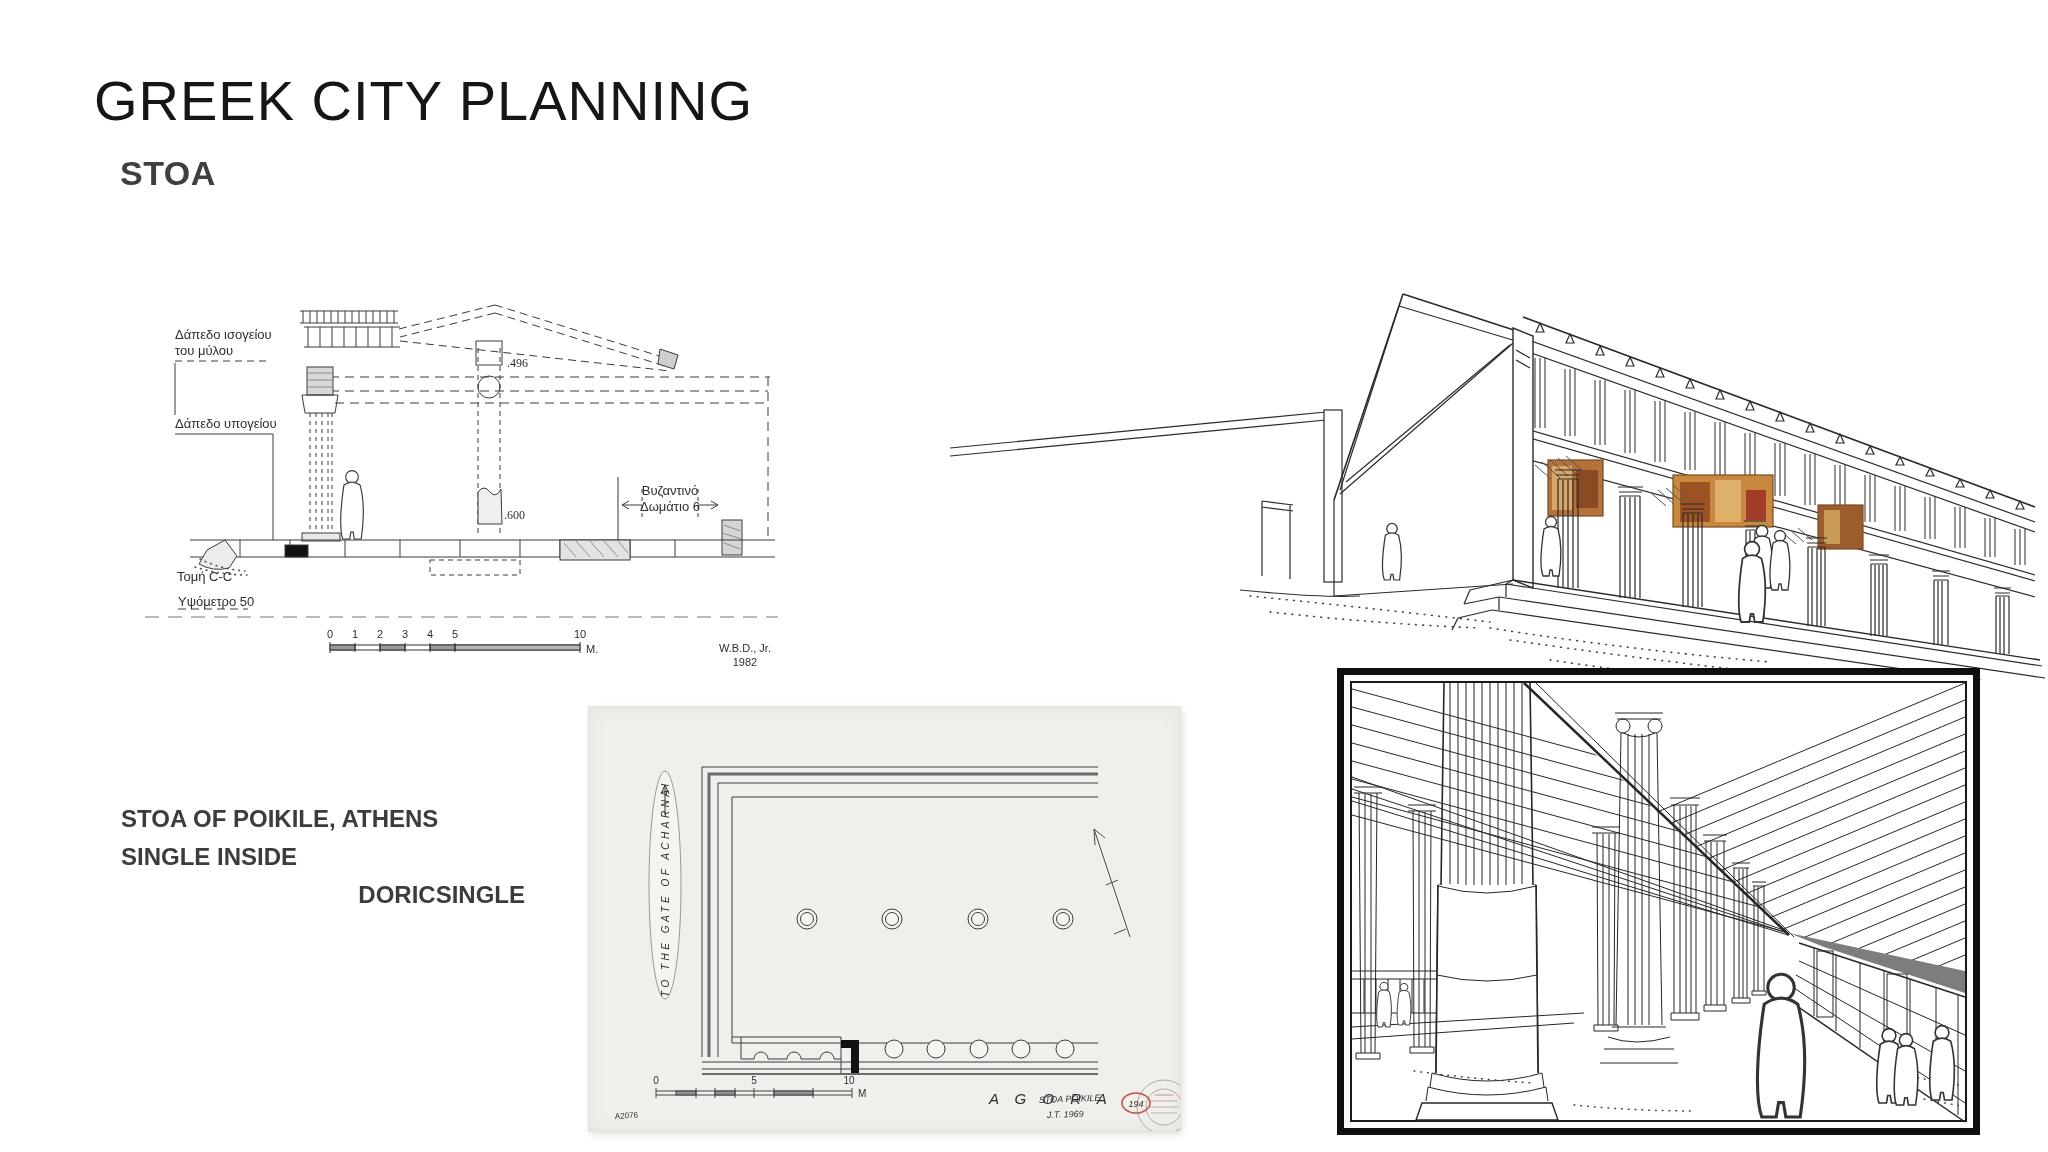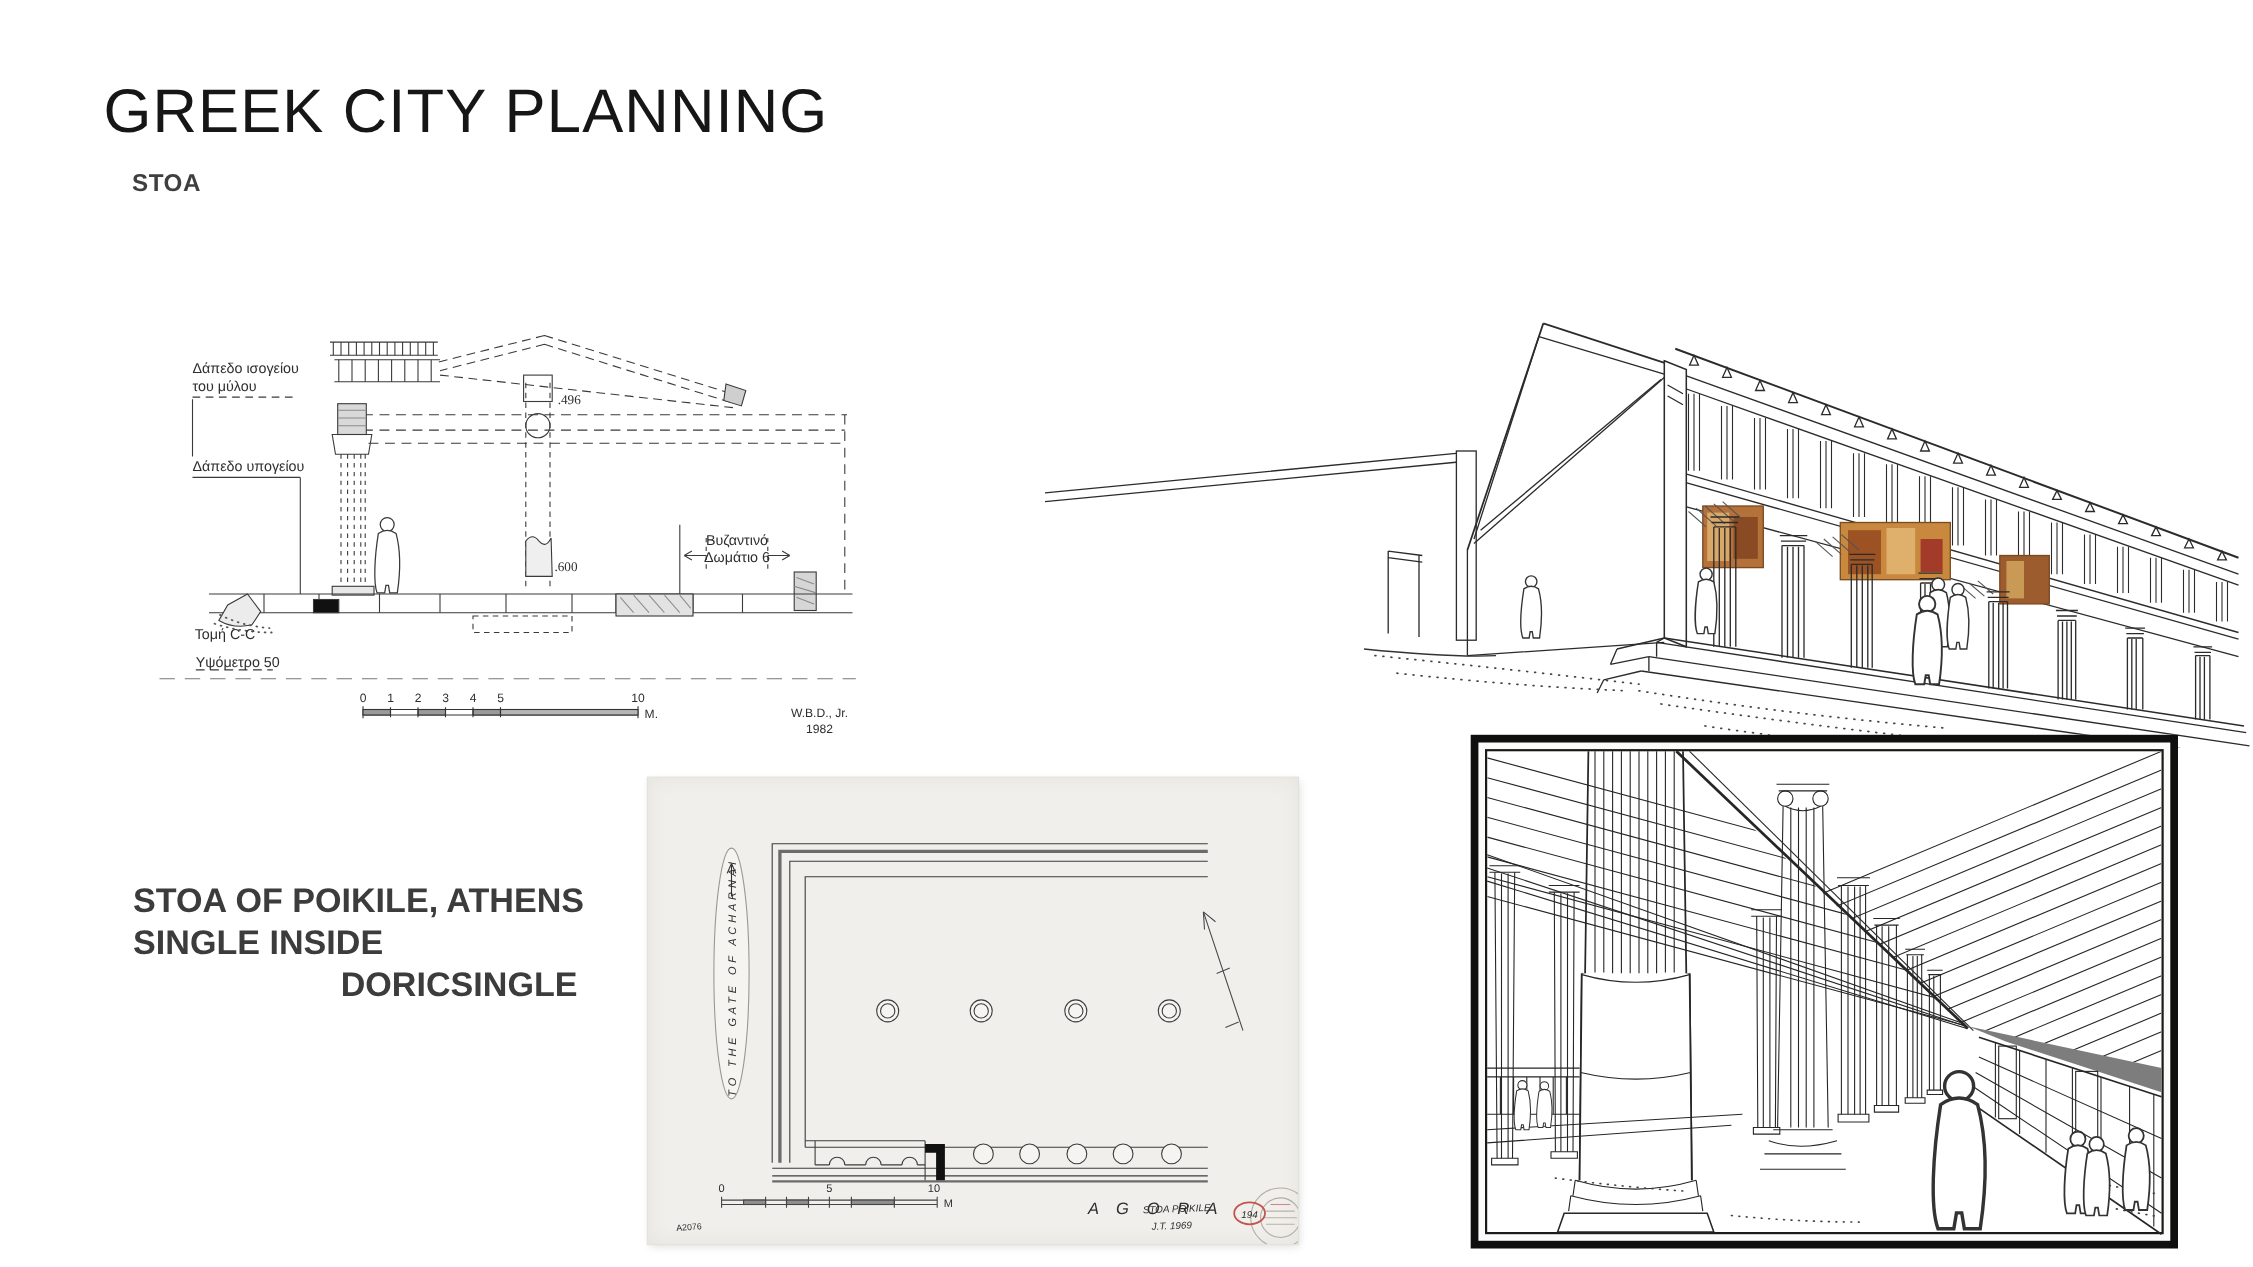--- a/index.html
+++ b/index.html
@@ -1,20 +1,20 @@
 <!DOCTYPE html>
 <html><head>
 <meta charset="utf-8">
 <style>
   html,body{margin:0;padding:0;}
   body{width:2048px;height:1152px;background:#ffffff;font-family:"Liberation Sans",sans-serif;overflow:hidden;}
   .slide{position:relative;width:2048px;height:1152px;background:#ffffff;}
   .title{position:absolute;left:94px;top:68px;font-size:56px;font-weight:400;color:#161616;letter-spacing:1px;white-space:nowrap;}
-  .subtitle{position:absolute;left:120px;top:154px;font-size:22px;font-weight:700;color:#3f3f3f;letter-spacing:.5px;}
-  .info{position:absolute;left:121px;top:800px;width:404px;font-size:31px;font-weight:700;color:#3c3c3c;line-height:38px;}
+  .subtitle{position:absolute;left:120px;top:154px;font-size:34px;font-weight:700;color:#3f3f3f;letter-spacing:.5px;}
+  .info{position:absolute;left:121px;top:800px;width:404px;font-size:24px;font-weight:700;color:#3c3c3c;line-height:38px;}
   .info .row{display:block;white-space:nowrap;}
   .info .spread{display:flex;justify-content:flex-end;}
   .svgbox{position:absolute;}
   .plansheet{position:absolute;left:589px;top:707px;width:591px;height:424px;background:#f0efeb;
              box-shadow:0 0 0 1px #e3e1da, 2px 3px 8px rgba(0,0,0,.14), inset 0 0 18px rgba(90,85,70,.07);}
   .interiorframe{position:absolute;left:1337px;top:668px;width:643px;height:467px;background:#fbfbfa;
                  border:7px solid #0f0f0f;box-sizing:border-box;}
   svg{display:block;}
   text{font-family:"Liberation Sans",sans-serif;fill:#2e2e2e;}
   .serif{font-family:"Liberation Serif",serif;}

